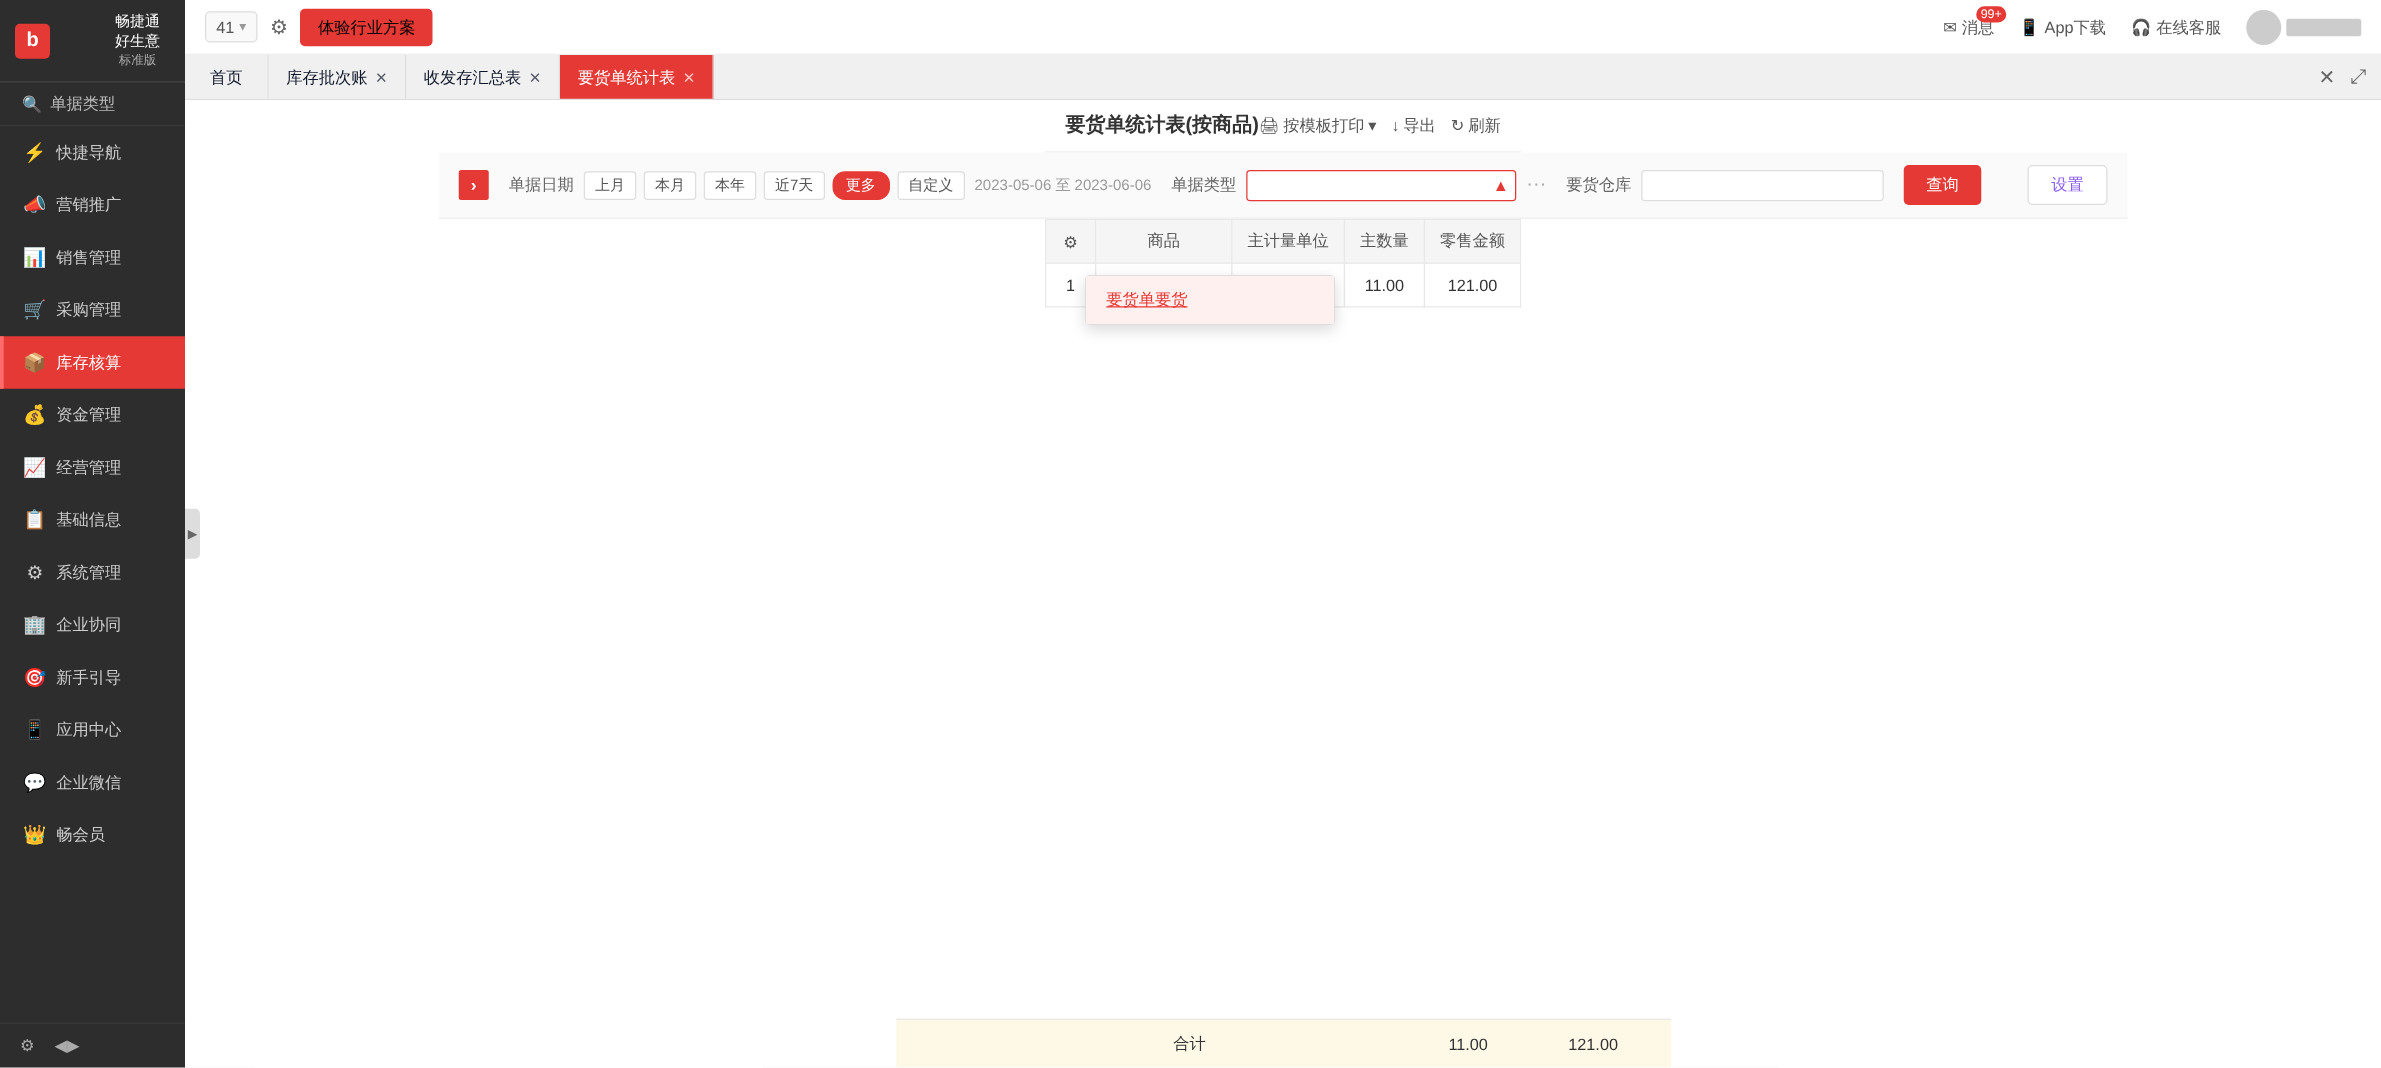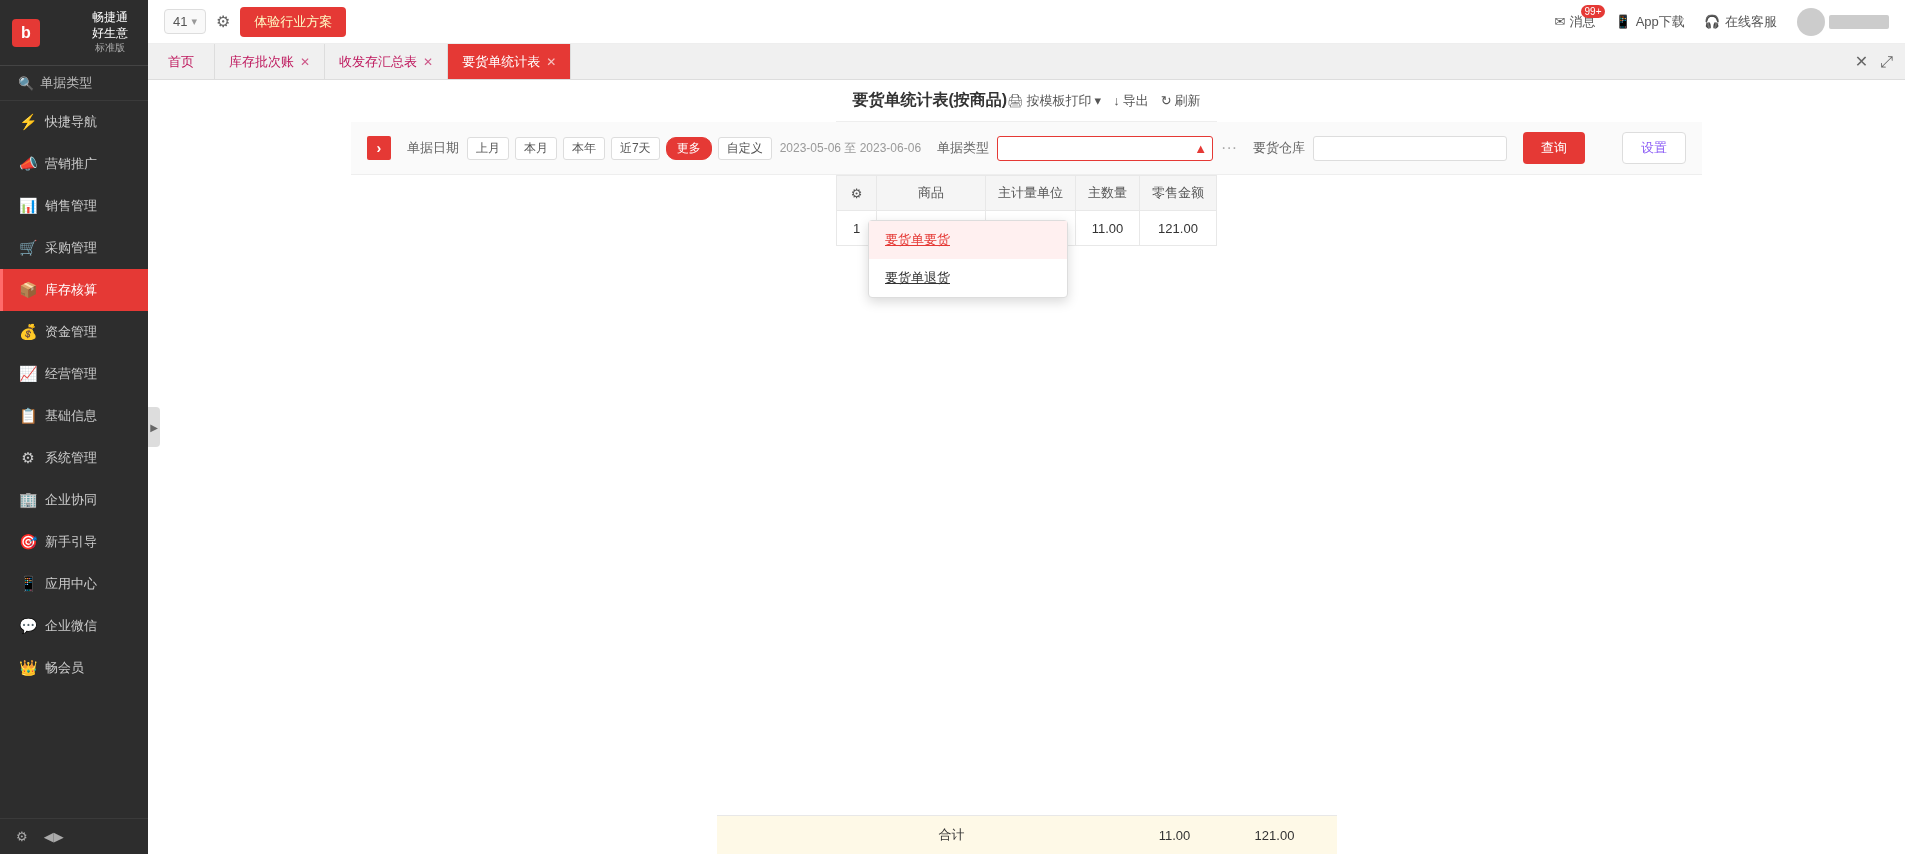--- a/index.html
+++ b/index.html
@@ -129,21 +129,21 @@
       border: 1px solid #ddd;
       padding: 4px 8px;
       border-radius: 4px;
       cursor: pointer;
       background: #f9f9f9;
     }
     .topbar-selector .chevron { color: #999; font-size: 11px; }
     .settings-icon { color: #666; cursor: pointer; font-size: 16px; }
     .trial-btn {
       background: #e53935;
-      color: #fef9c3;
+      color: #000000;
       border: none;
       padding: 6px 14px;
       border-radius: 4px;
       font-size: 13px;
       cursor: pointer;
     }
     .topbar-right {
       display: flex;
       align-items: center;
       gap: 20px;
@@ -187,21 +187,21 @@
       flex-shrink: 0;
       height: 36px;
     }
     .tab {
       display: flex;
       align-items: center;
       padding: 0 14px;
       height: 100%;
       font-size: 13px;
       cursor: pointer;
-      color: #be185d;
+      color: #0f172a;
       border-right: 1px solid #ddd;
       background: #f0f0f0;
       white-space: nowrap;
     }
     .tab.active {
       background: #e53935;
       color: white;
     }
     .tab .close-tab {
       margin-left: 6px;
@@ -628,21 +628,20 @@
       </div>
 
       <div class="filter-actions">
         <button class="btn-query">查询</button>
         <button class="btn-settings">设置</button>
       </div>
     </div>
 
     <div class="dropdown-overlay">
       <div class="dropdown-item selected">要货单要货</div>
-      <div class="dropdown-item">要货单退货</div>
     </div>
 
     <div class="table-wrapper">
       <table>
         <thead>
           <tr>
             <th>
               <span>⚙</span>
             </th>
             <th>商品</th>

